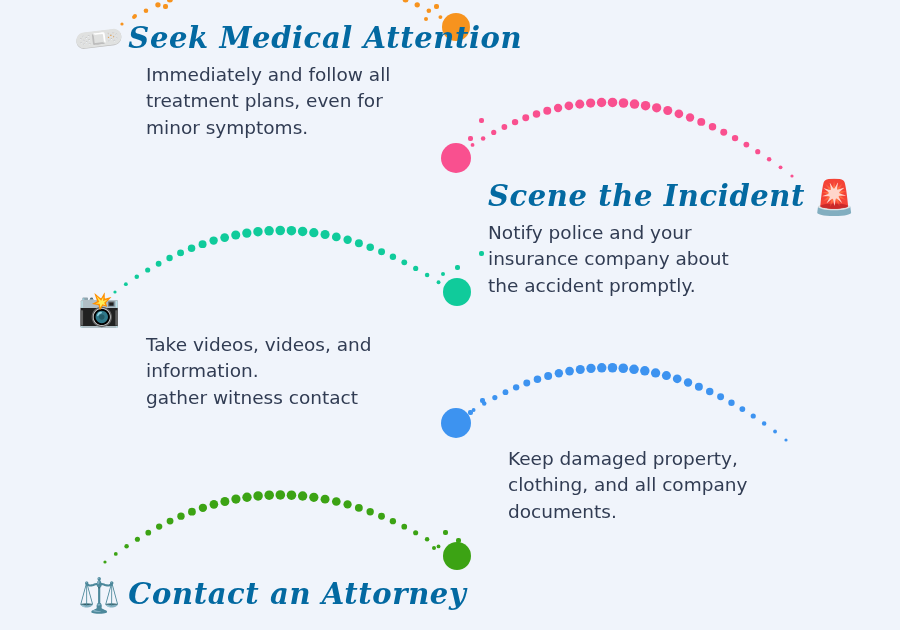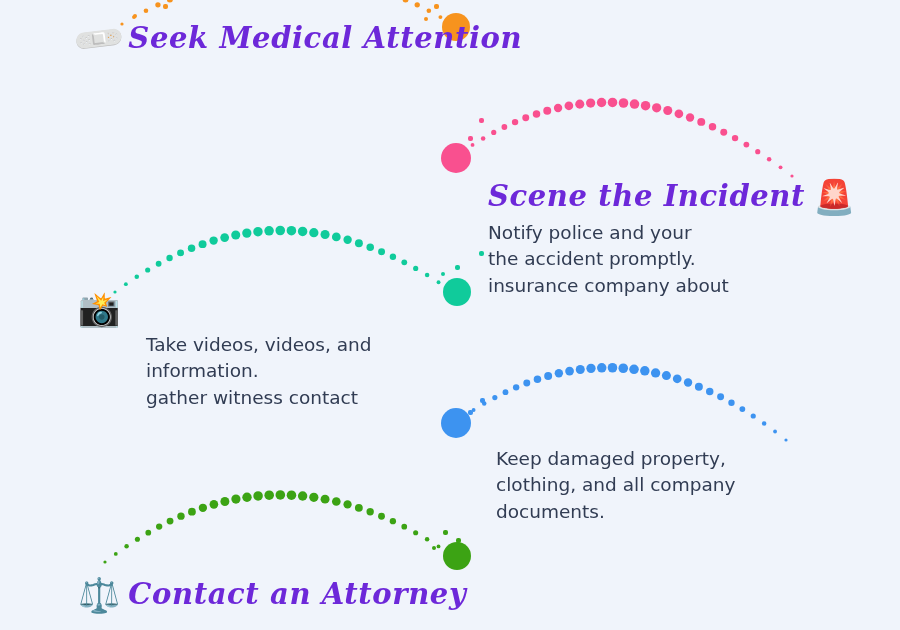--- a/index.html
+++ b/index.html
@@ -37,21 +37,21 @@
     align-items: center;
     gap: 8px;
     white-space: nowrap;
   }
   .step-title {
     font-family: "DejaVu Serif", serif;
     font-style: italic;
     font-weight: bold;
     font-size: 29px;
     letter-spacing: 0.6px;
-    color: #6d28d9;
+    color: #0369a1;
     line-height: 1.1;
   }
   .step-icon {
     font-size: 34px;
     line-height: 1;
     display: inline-block;
   }
   .step-icon.rotated {
     transform: rotate(38deg);
   }
@@ -228,47 +228,52 @@
         <circle cx="438.53" cy="546.39" r="1.92" fill="#3ca314"></circle>
         <circle cx="450.00" cy="554.00" r="1.60" fill="#3ca314"></circle>
       </g>
     </svg>
 
   <div class="step" style="left:78px; top:22px;">
     <div class="step-head">
       <span class="step-icon rotated">🩹</span>
       <span class="step-title">Seek Medical Attention</span>
     </div>
+    <div class="step-desc" style="margin-left:68px;">
+      <span class="desc-line">Immediately and follow all</span>
+      <span class="desc-line">treatment plans, even for</span>
+      <span class="desc-line">minor symptoms.</span>
+    </div>
   </div>
 
   <div class="step" style="left:488px; top:180px;">
     <div class="step-head">
       <span class="step-title">Scene the Incident</span>
       <span class="step-icon">🚨</span>
     </div>
     <div class="step-desc" style="">
       <span class="desc-line">Notify police and your</span>
+      <span class="desc-line">insurance company about</span>
       <span class="desc-line">the accident promptly.</span>
-      <span class="desc-line">insurance company about</span>
     </div>
   </div>
 
   <div class="step" style="left:78px; top:292px;">
     <div class="step-head">
       <span class="step-icon">📸</span>
     </div>
     <div class="step-desc" style="margin-left:68px;">
       <span class="desc-line">Take videos, videos, and</span>
       <span class="desc-line">information.</span>
       <span class="desc-line">gather witness contact</span>
     </div>
   </div>
 
   <div class="step" style="left:488px; top:440px;">
-    <div class="step-desc" style="margin-left:8px;">
+    <div class="step-desc" style="margin-left:20px;">
       <span class="desc-line">Keep damaged property,</span>
       <span class="desc-line">clothing, and all company</span>
       <span class="desc-line">documents.</span>
     </div>
   </div>
 
   <div class="step" style="left:78px; top:578px;">
     <div class="step-head">
       <span class="step-icon">⚖️</span>
       <span class="step-title">Contact an Attorney</span>

